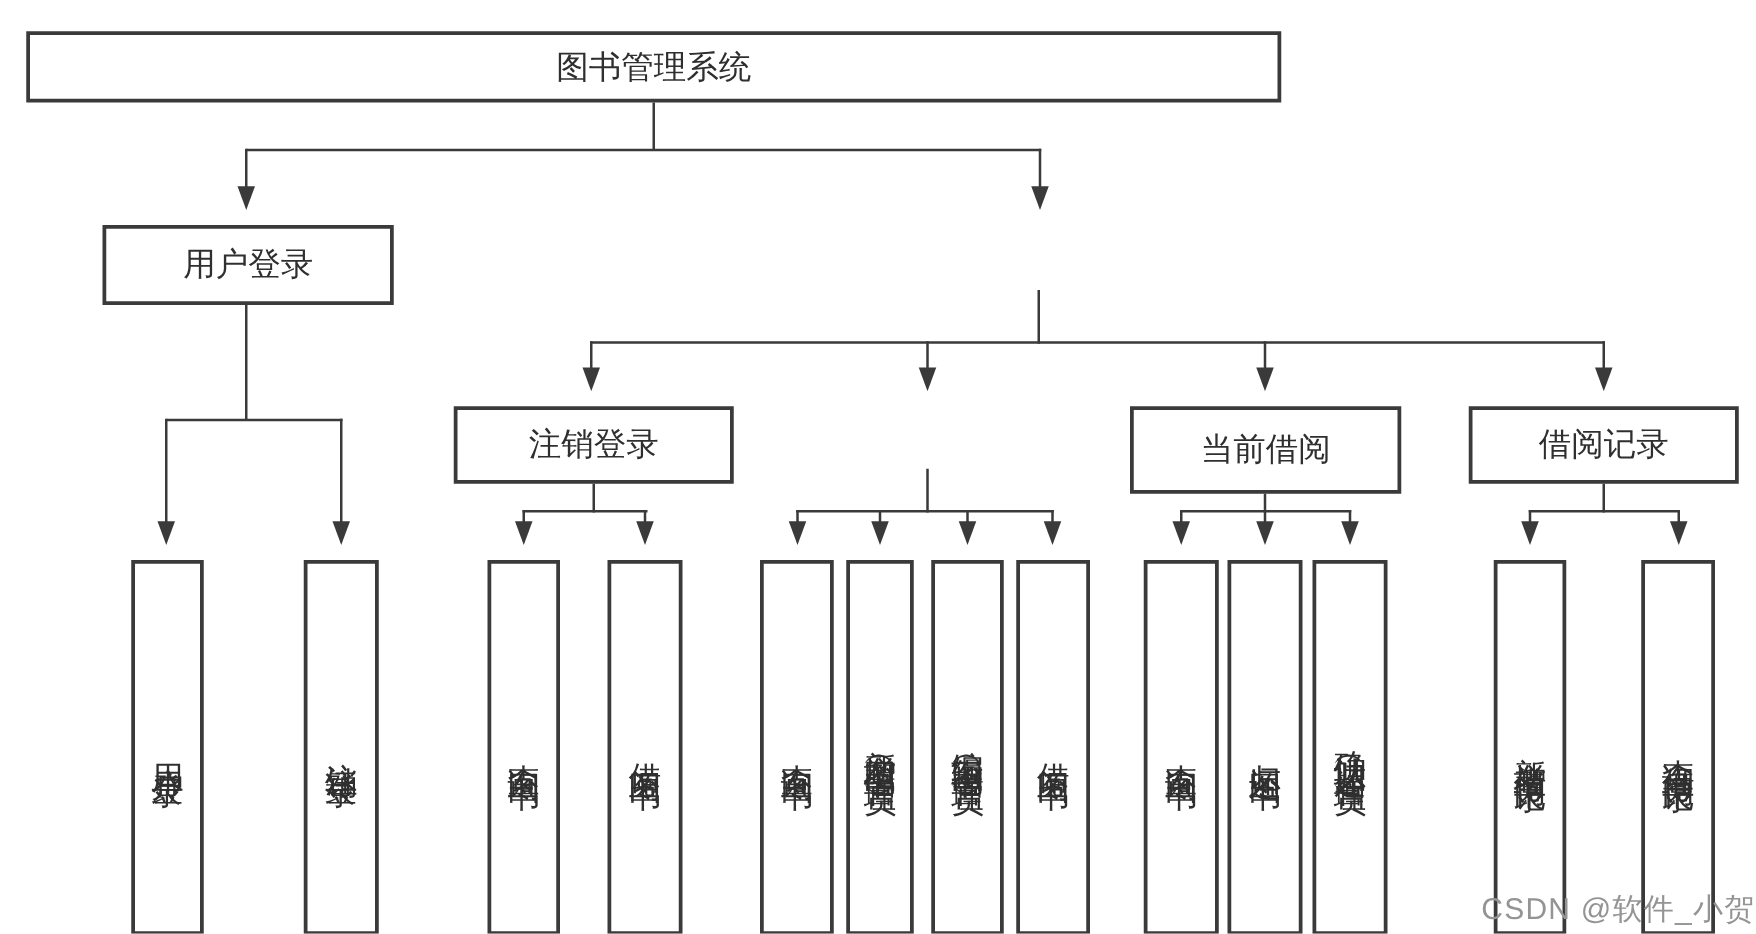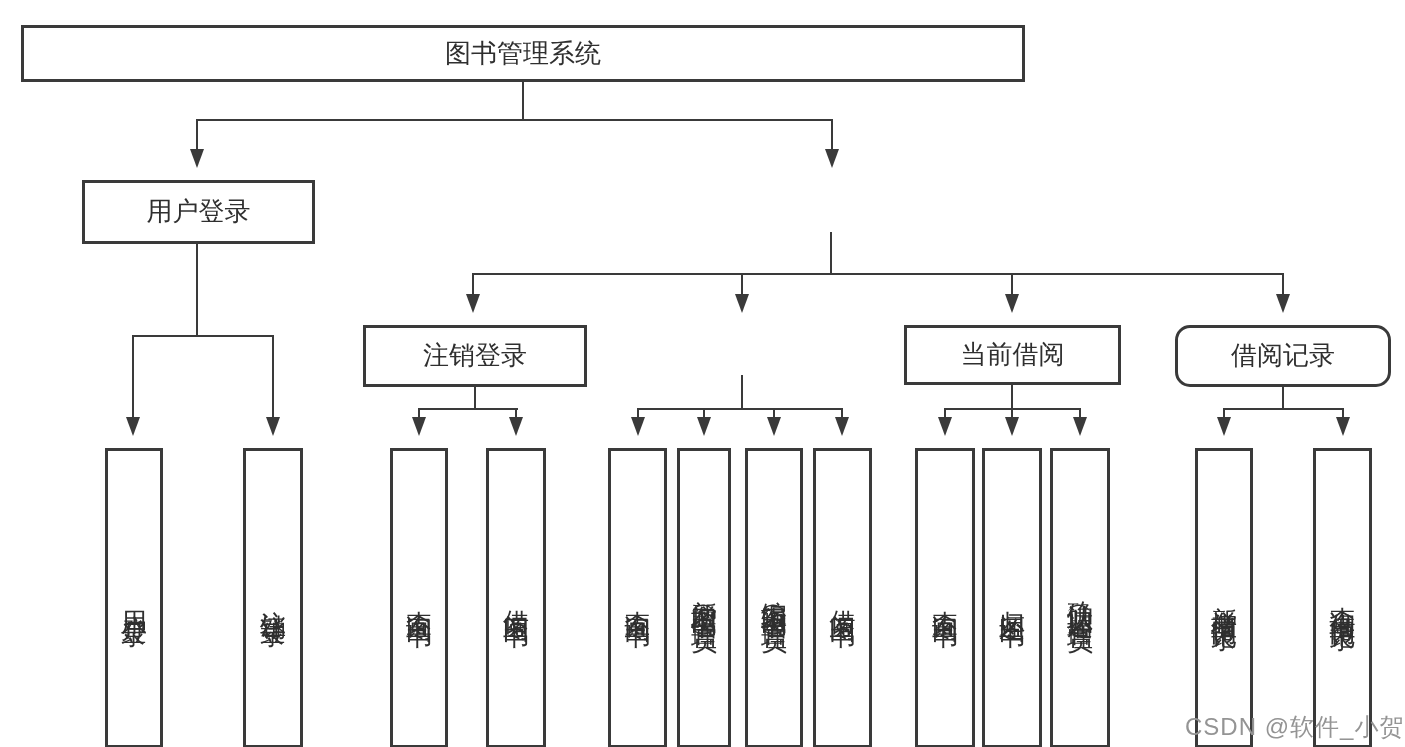--- a/index.html
+++ b/index.html
@@ -101,23 +101,23 @@
   <div class="ah" style="left:1336px;top:417px;"></div>
 
   <div class="nbox" style="left:21px;top:13px;width:1004px;height:57px;">图书管理系统</div>
 
   <div class="nbox" style="left:82px;top:168px;width:233px;height:64px;">用户登录</div>
 
 
   <div class="nbox" style="left:363px;top:313px;width:224px;height:62px;">注销登录</div>
 
 
-  <div class="nbox" style="left:904px;top:313px;width:217px;height:60px;text-align:center;">当前借阅</div>
+  <div class="nbox" style="left:904px;top:313px;width:217px;height:70px;text-align:center;">当前借阅</div>
 
-  <div class="nbox" style="left:1175px;top:313px;width:216px;height:62px;border-radius:15px;">借阅记录</div>
+  <div class="nbox" style="left:1175px;top:313px;width:216px;height:62px;">借阅记录</div>
 
   <div class="nbox vbox" style="left:105px;top:436px;width:58px;height:300px;">用户登录</div>
 
   <div class="nbox vbox" style="left:243px;top:436px;width:60px;height:300px;">注销登录</div>
 
   <div class="nbox vbox" style="left:390px;top:436px;width:58px;height:300px;">查询图书</div>
 
   <div class="nbox vbox" style="left:486px;top:436px;width:60px;height:300px;">借阅图书</div>
 
   <div class="nbox vbox" style="left:608px;top:436px;width:59px;height:300px;">查询图书</div>

